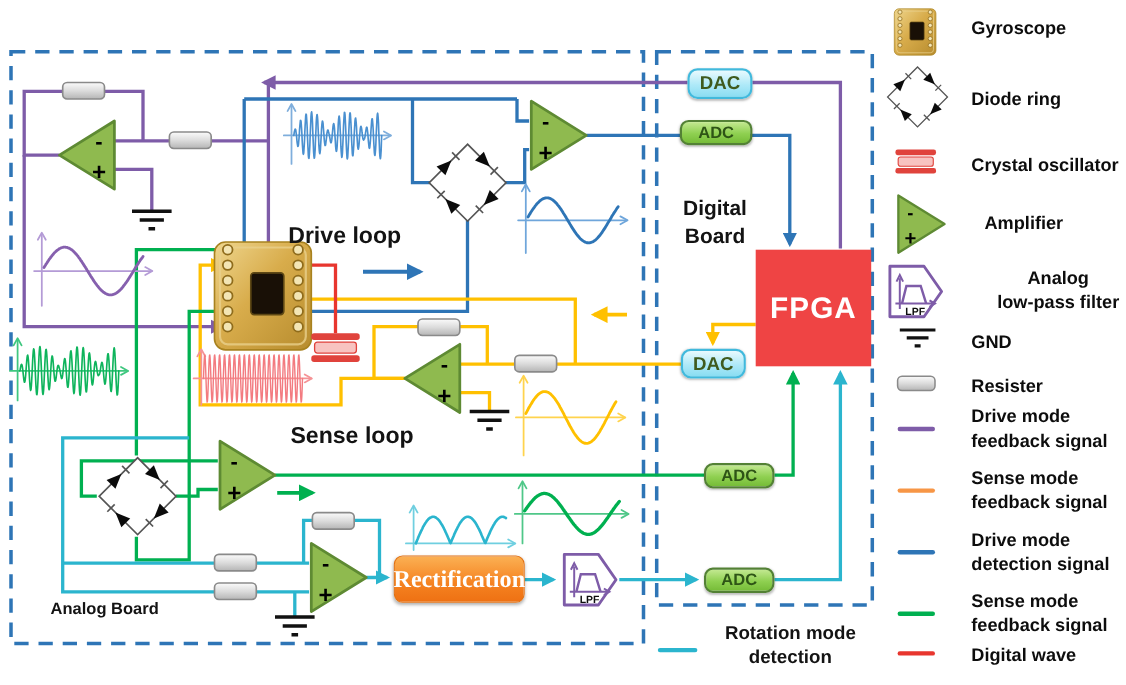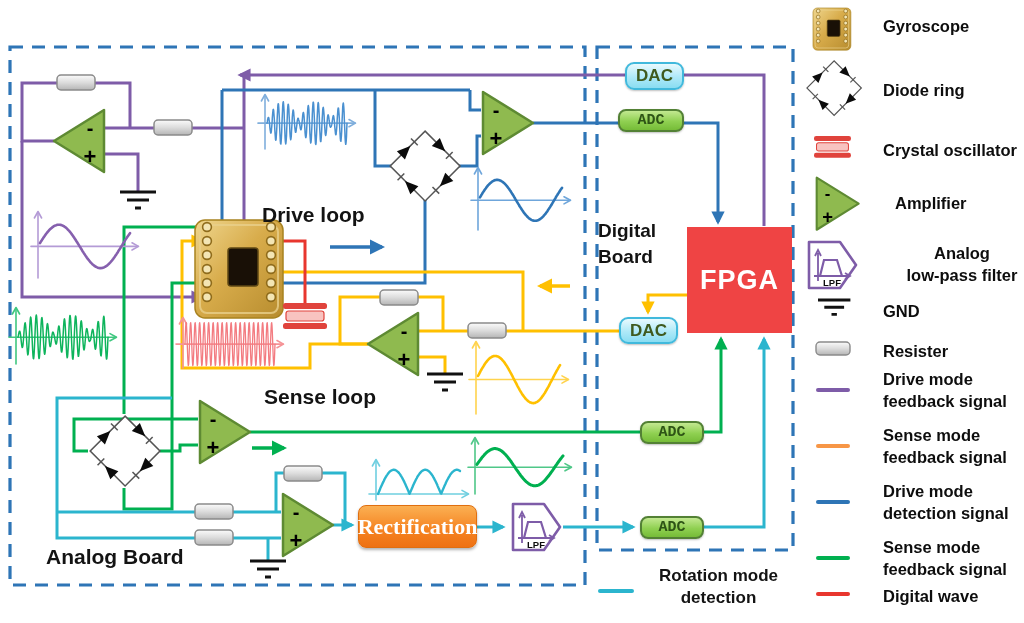--- a/index.html
+++ b/index.html
@@ -2,31 +2,31 @@
 <html><head>
 <meta charset="utf-8">
 <style>
   html,body{margin:0;padding:0;background:#fff;}
   .stage{position:relative;width:1024px;height:623px;background:#fff;overflow:hidden;
          font-family:"Liberation Sans",sans-serif;color:#111;}
   .stage svg{position:absolute;left:0;top:0;}
   .ov{position:absolute;box-sizing:border-box;}
   .preline{white-space:pre-line;}
   .looplab{font-weight:bold;font-size:21px;color:#131313;}
-  .boardlab{font-weight:bold;font-size:21px;color:#131313;}
-  .dblab{font-weight:bold;font-size:19px;line-height:26px;color:#131313;margin-top:41px;}
+  .boardlab{font-weight:bold;font-size:15px;color:#131313;}
+  .dblab{font-weight:bold;font-size:19px;line-height:26px;text-align:center;color:#131313;}
   .rotlab{font-weight:bold;font-size:17px;line-height:22px;text-align:center;color:#131313;}
   .fpga{background:#ef4444;color:#fff;font-weight:bold;font-size:27px;
         display:flex;align-items:center;justify-content:center;letter-spacing:1px;}
   .dac{background:linear-gradient(180deg,#E9FAFE 0%,#AEE9F8 55%,#8ADDF2 100%);
        border:2px solid #41B9DC;border-radius:9px;color:#3F5A1E;font-weight:bold;font-size:17px;
        display:flex;align-items:center;justify-content:center;box-shadow:0 1px 2px rgba(0,0,0,.25);}
   .adc{background:linear-gradient(180deg,#C2E890 0%,#8FD051 55%,#76BC38 100%);
        border:2px solid #538135;border-radius:8px;color:#2E5416;font-weight:bold;font-size:15px;
-       display:flex;align-items:center;justify-content:center;box-shadow:0 1px 2px rgba(0,0,0,.25);font-family:Liberation Mono, monospace;}
+       display:flex;align-items:center;justify-content:center;box-shadow:0 1px 2px rgba(0,0,0,.25);}
   .rect-blk{background:linear-gradient(180deg,#FBB053 0%,#F58220 60%,#EE7113 100%);
        border:1px solid #E06F10;border-radius:8px;color:#fff;font-weight:bold;font-size:22px;
        display:flex;align-items:center;justify-content:center;box-shadow:0 2px 3px rgba(0,0,0,.3);font-family:Liberation Serif, serif;}
   .legend-label{position:absolute;left:862px;font-weight:bold;font-size:16.5px;line-height:22px;color:#0d0d0d;margin-left:21px;}
   svg text{font-family:"Liberation Sans",sans-serif;}
 </style>
 </head>
 <body>
 
 <div class="stage">

